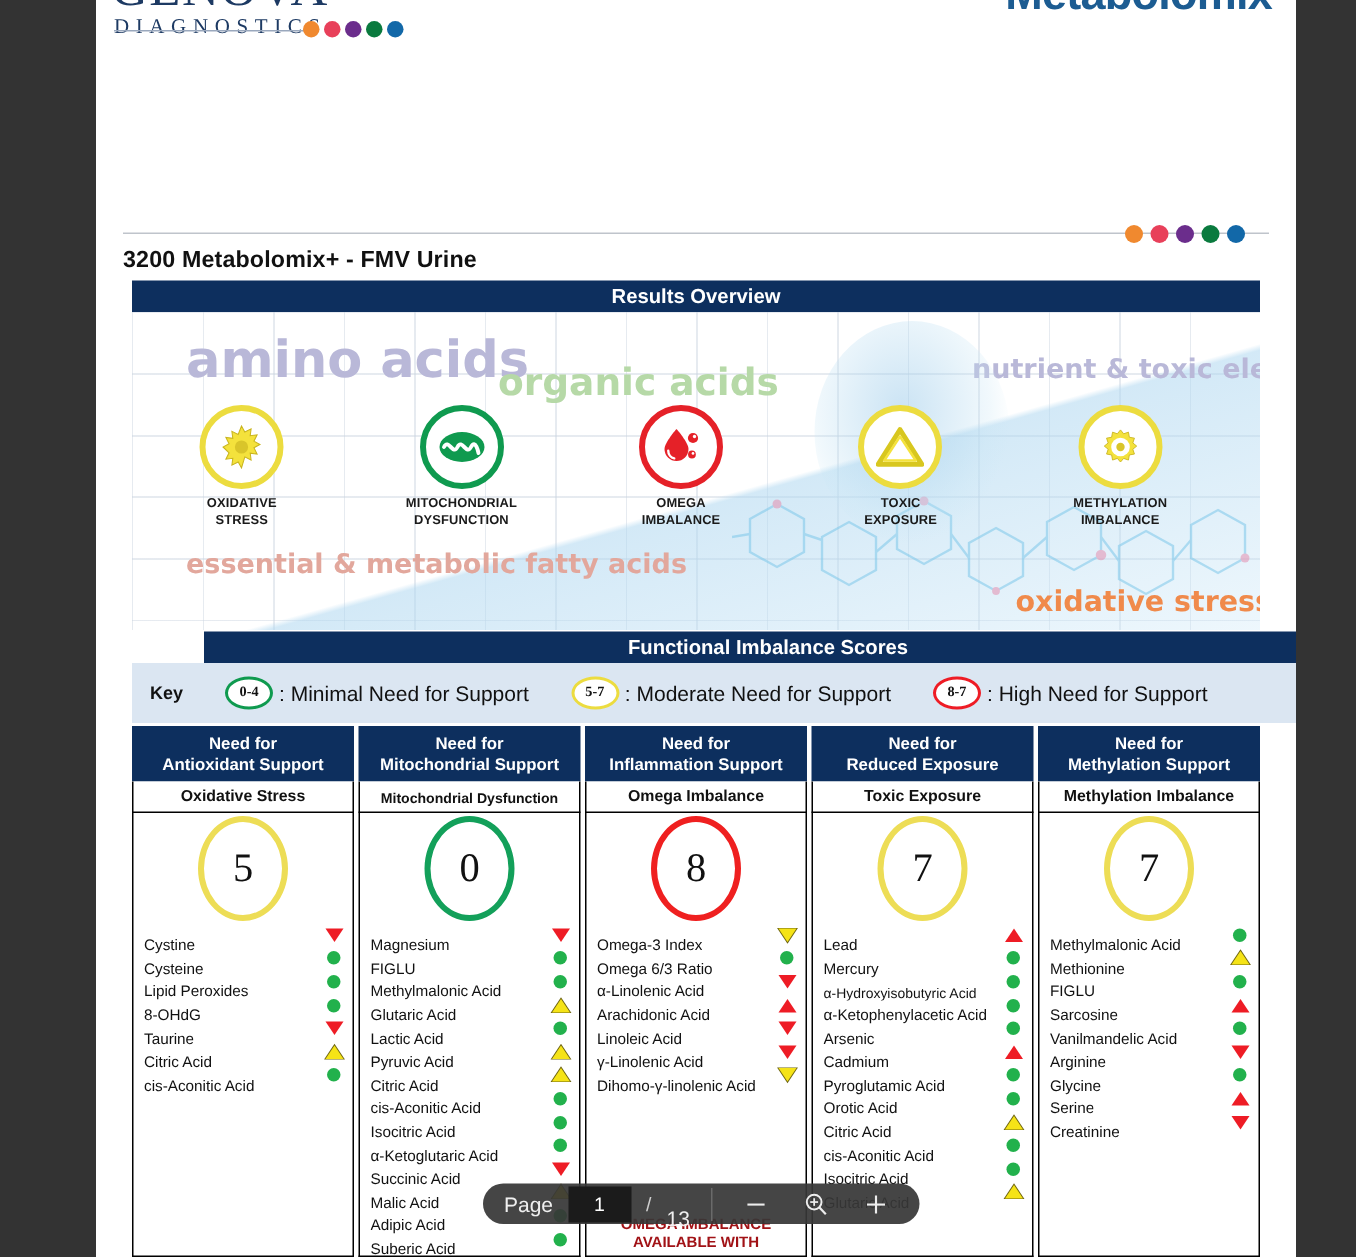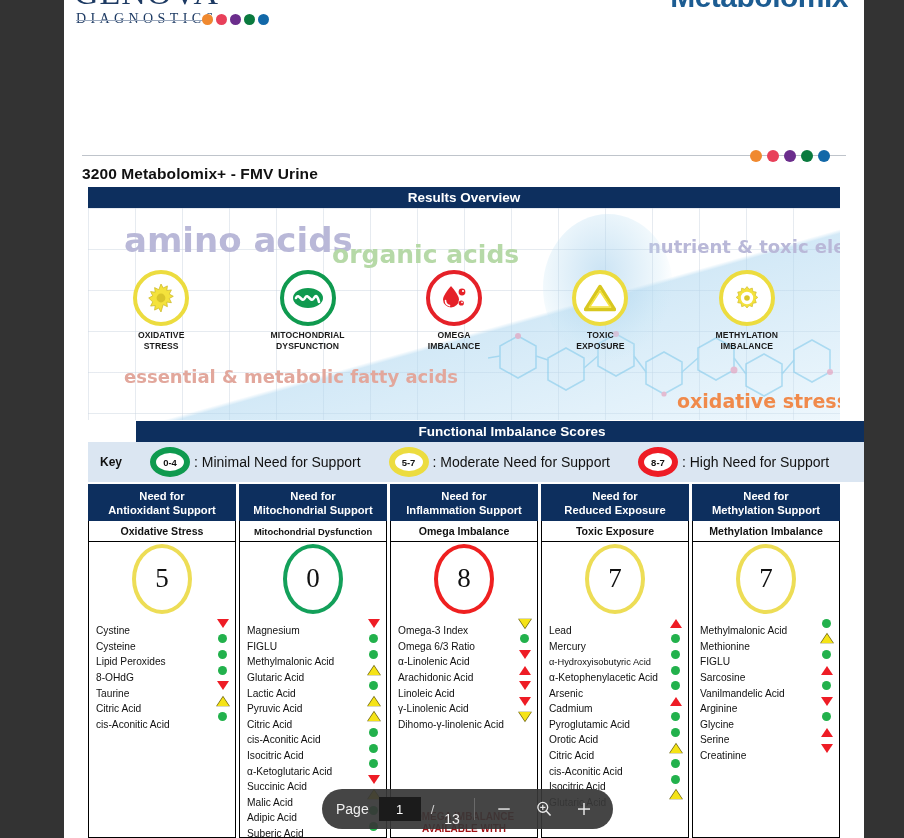--- a/index.html
+++ b/index.html
@@ -95,21 +95,21 @@
     display:flex;align-items:center;justify-content:center;margin-left:48px;
   }
   .key-row{
     position:absolute;left:24px;top:442px;width:828px;height:40px;
     background:#dbe6f2;display:flex;align-items:center;
   }
   .key-label{margin-left:12px;font-size:12px;font-weight:bold;color:#111;}
   .key-item{display:flex;align-items:center;margin-left:28px;}
   .pill{
     width:28px;height:18px;border-radius:50%;display:flex;align-items:center;justify-content:center;
-    font-size:9.5px;font-weight:bold;color:#111;background:#fff;border:6px solid #4d7c0f;
+    font-size:9.5px;font-weight:bold;color:#111;background:#fff;border:2px solid #4d7c0f;font-family:Liberation Serif, serif;
   }
   .key-item span.kt{font-size:14px;color:#111;margin-left:4px;}
 
   
   .cols{position:absolute;left:24px;top:484px;width:752px;height:354px;display:flex;gap:3px;}
   .col{width:148px;display:flex;flex-direction:column;}
   .col-hd{
     background:#0d2f5e;color:#fff;height:37px;display:flex;flex-direction:column;
     align-items:center;justify-content:center;font-size:11.2px;font-weight:bold;line-height:14px;
     text-align:center;
@@ -167,21 +167,21 @@
     border-right:6px solid transparent;border-top:9px solid #6d6410;
     transform:scale(1.16);transform-origin:50% 20%;
   }
   .omega-note{
     position:absolute;left:0;right:0;bottom:2px;text-align:center;
     font-size:10px;font-weight:bold;color:#a11216;line-height:12px;
   }
 
   
   .toolbar{
-    position:absolute;left:322px;top:789px;height:40px;
+    position:absolute;left:322px;top:789px;height:27px;
     background:rgba(55,55,55,.93);border-radius:22px;
     display:flex;align-items:center;padding:0 14px;gap:10px;
     color:#e9e9e9;font-size:14px;
   }
   .tb-page-label{font-size:14px;color:#efefef;}
   .tb-input{
     width:38px;height:22px;background:#1b1b1b;border:none;color:#fff;
     text-align:center;font-size:13px;font-family:"Liberation Sans", sans-serif;
   }
   .tb-sep{color:#cfcfcf;font-size:13px;}

